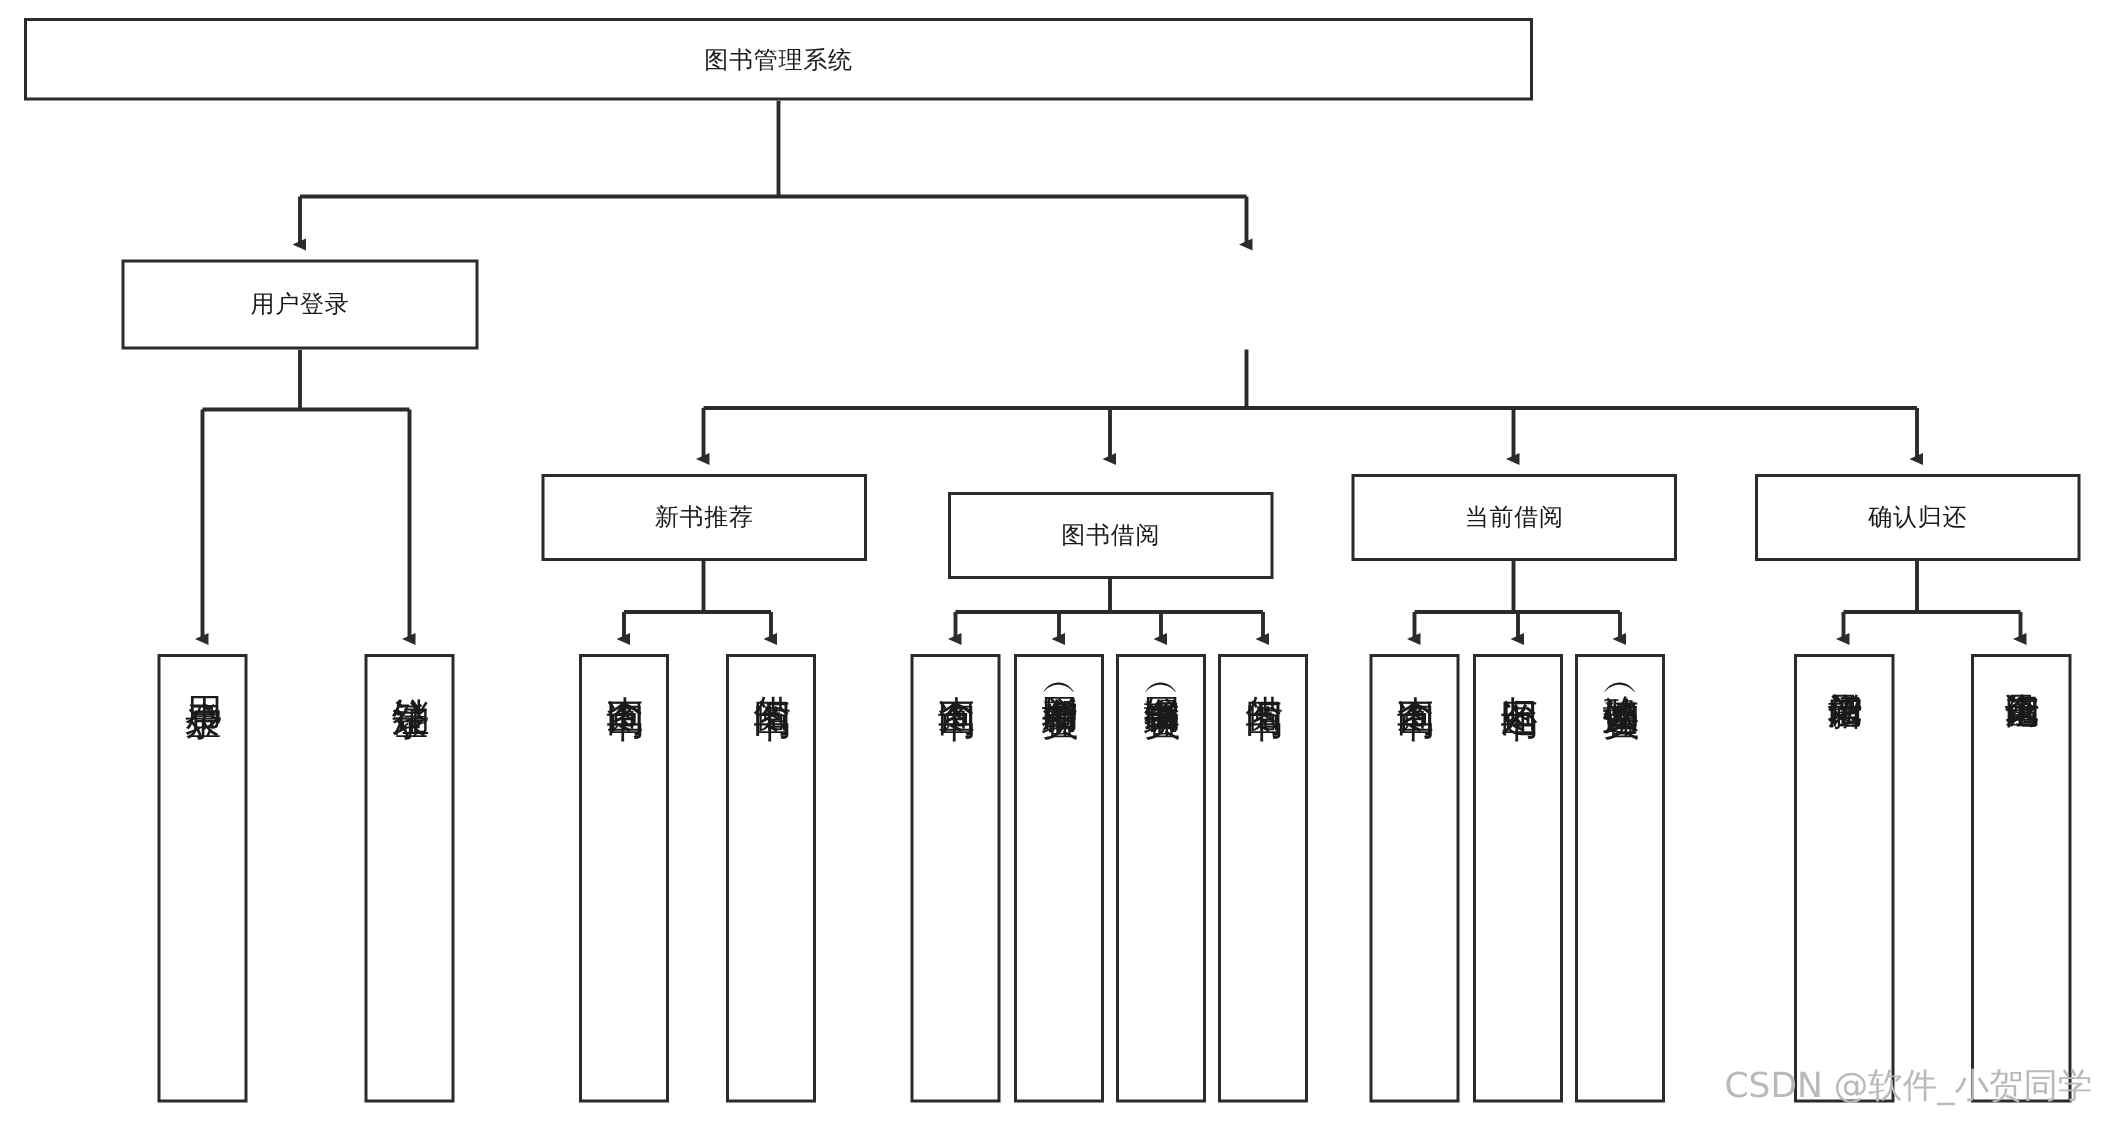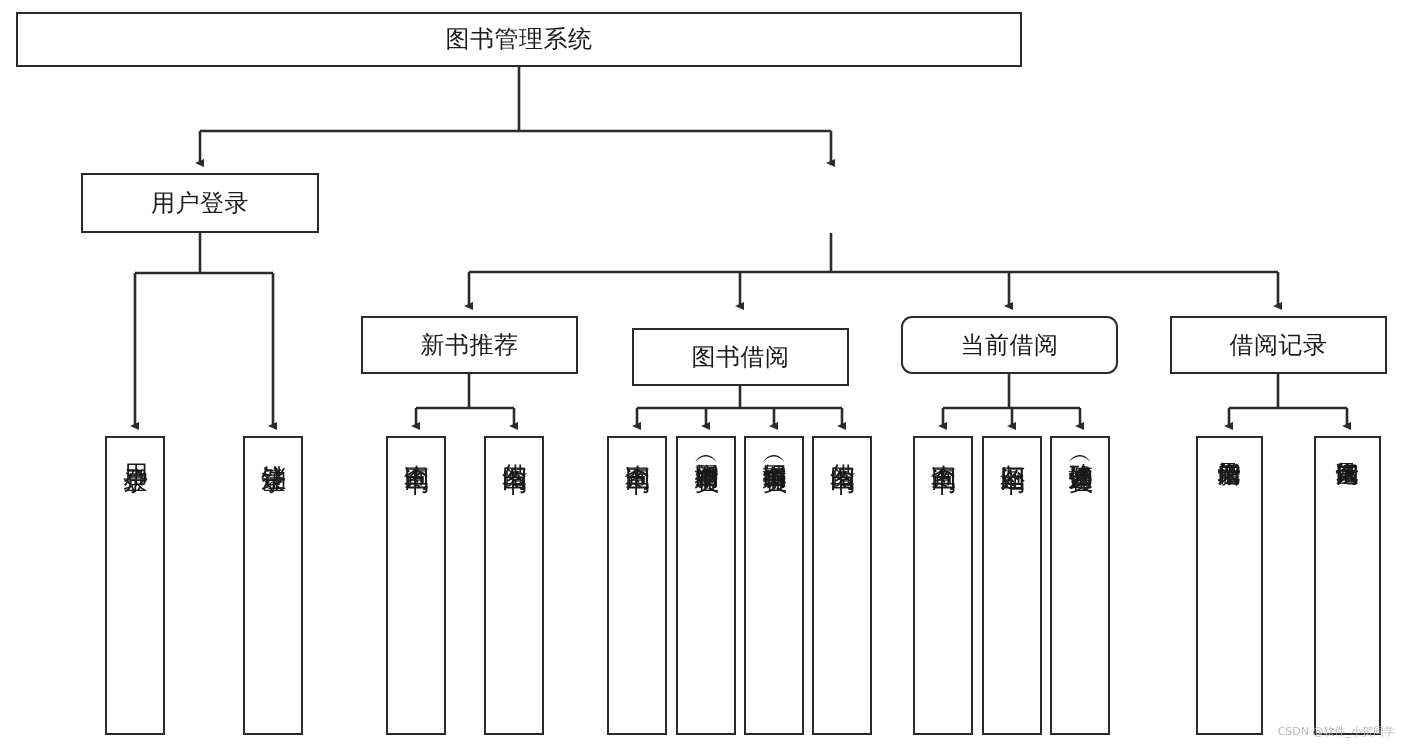--- a/index.html
+++ b/index.html
@@ -36,21 +36,21 @@
     color: #1a1a1a;
     z-index: 2;
   }
   .node .label {
     display: block;
     text-align: center;
     line-height: 1.12;
     letter-spacing: 0.5px;
   }
   .node.horiz .label {
-    font-size: 24px;
+    font-size: 16px;
     white-space: nowrap;
   }
   .node.vert {
     align-items: flex-start;
     padding-top: 6px;
   }
   .node.vert .label {
     writing-mode: vertical-rl;
     text-orientation: upright;
     font-size: 25px;
@@ -63,21 +63,21 @@
     letter-spacing: 1px;
   }
   .node.vert.tall-fit .label {
     font-size: 23px;
     letter-spacing: 0px;
   }
   #watermark {
     position: absolute;
     right: 10px;
     bottom: 8px;
-    font-size: 11px;
+    font-size: 23px;
     color: #b9b9b9;
     white-space: nowrap;
     z-index: 5;
     font-family: "DejaVu Sans", "Liberation Sans", sans-serif;
   }
 </style>
 </head>
 <body>
 
 <div id="canvas">
@@ -140,25 +140,25 @@
   <div class="node horiz" style="left:81px; top:173px; width:238px; height:60px;">
     <span class="label">用户登录</span>
   </div>
 
   <div class="node horiz" style="left:361px; top:316px; width:217px; height:58px;">
     <span class="label">新书推荐</span>
   </div>
   <div class="node horiz" style="left:632px; top:316px; width:217px; height:58px;margin-top:12px;">
     <span class="label">图书借阅</span>
   </div>
-  <div class="node horiz" style="left:901px; top:316px; width:217px; height:58px;border-radius:11px;">
+  <div class="node horiz" style="left:901px; top:316px; width:217px; height:58px;">
     <span class="label">当前借阅</span>
   </div>
   <div class="node horiz" style="left:1170px; top:316px; width:217px; height:58px;">
-    <span class="label">借阅记录</span>
+    <span class="label">确认归还</span>
   </div>
 
   <div class="node vert" style="left:105px; top:436px; width:60px; height:299px;">
     <span class="label">用户登录</span>
   </div>
   <div class="node vert" style="left:243px; top:436px; width:60px; height:299px;">
     <span class="label">注销登录</span>
   </div>
 
   <div class="node vert" style="left:386px; top:436px; width:60px; height:299px;">

